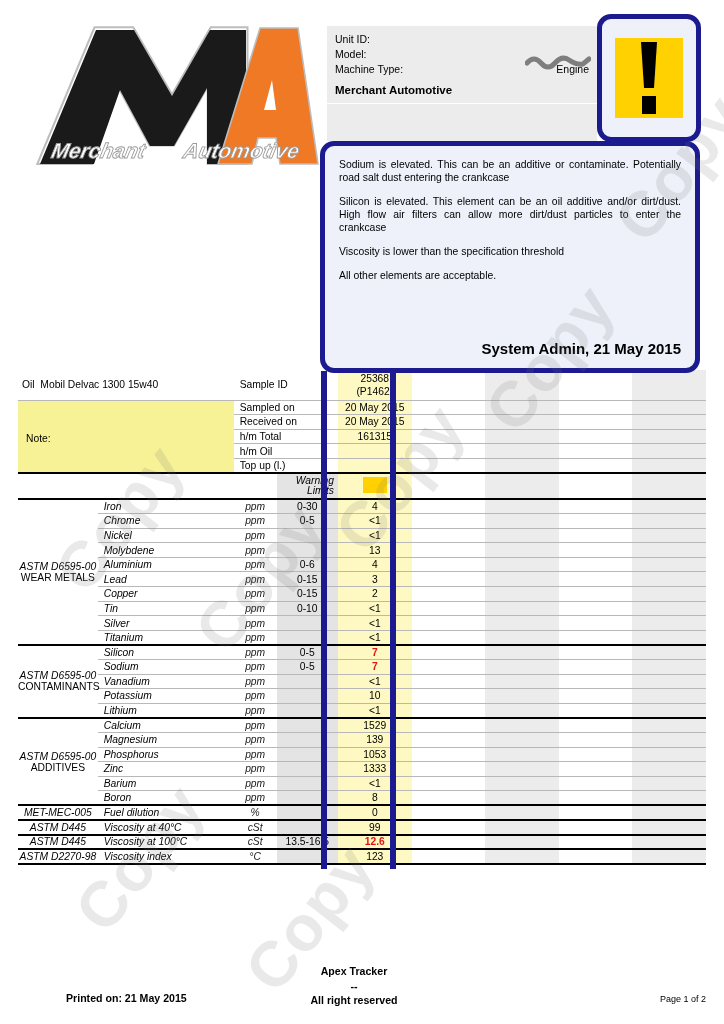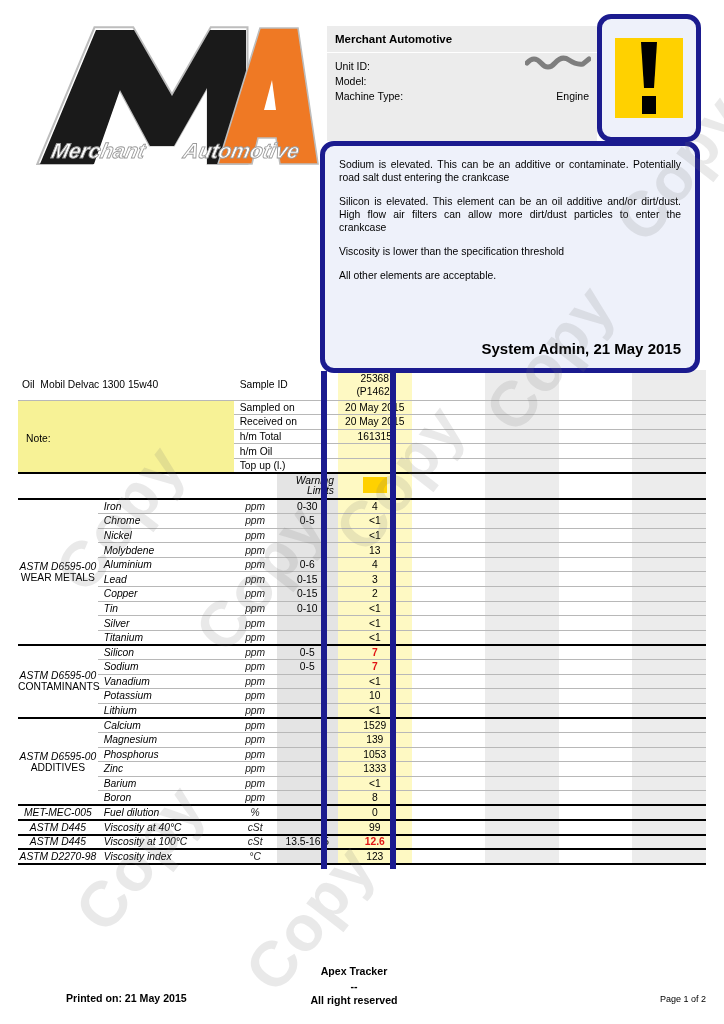--- a/index.html
+++ b/index.html
@@ -133,35 +133,35 @@
     <path d="M242 92 L250 62 L254 92 Z" fill="#ffffff"></path>
 
     <g transform="skewX(-12)">
       <text x="58" y="140" font-family="Liberation Sans, sans-serif" font-size="21" font-style="italic" font-weight="700" fill="#ffffff" stroke="#9a9a9a" stroke-width="0.9">Merchant</text>
       <text x="190" y="140" font-family="Liberation Sans, sans-serif" font-size="21" font-style="italic" font-weight="700" fill="#ffffff" stroke="#9a9a9a" stroke-width="0.9">Automotive</text>
     </g>
   </svg>
 </div>
 
 <div id="unit-box">
-  <div id="unit-title">Merchant Automotive</div>
   <div id="unit-rows">
     <div class="unit-row">
       <span>Unit ID:</span>
       <span class="val"></span>
     </div>
     <div class="unit-row">
       <span>Model:</span>
       <span class="val"></span>
     </div>
     <div class="unit-row">
       <span>Machine Type:</span>
       <span class="val">Engine</span>
     </div>
   </div>
+  <div id="unit-title">Merchant Automotive</div>
   <svg id="squiggle" viewBox="0 0 66 16">
     <path d="M2 9 Q9 1 16 9 T30 9 T44 6 T58 10 L64 5" stroke="#6b6b6b" stroke-width="5" fill="none" stroke-linecap="round" opacity="0.85"></path>
   </svg>
 </div>
 
 <div id="warn-badge">
   <svg id="warn-icon" viewBox="0 0 68 80">
     <rect x="0" y="0" width="68" height="80" fill="#ffd100"></rect>
     <path d="M26 4 L42 4 L39 50 L29 50 Z" fill="#000000"></path>
     <rect x="27" y="58" width="14" height="18" fill="#000000"></rect>

